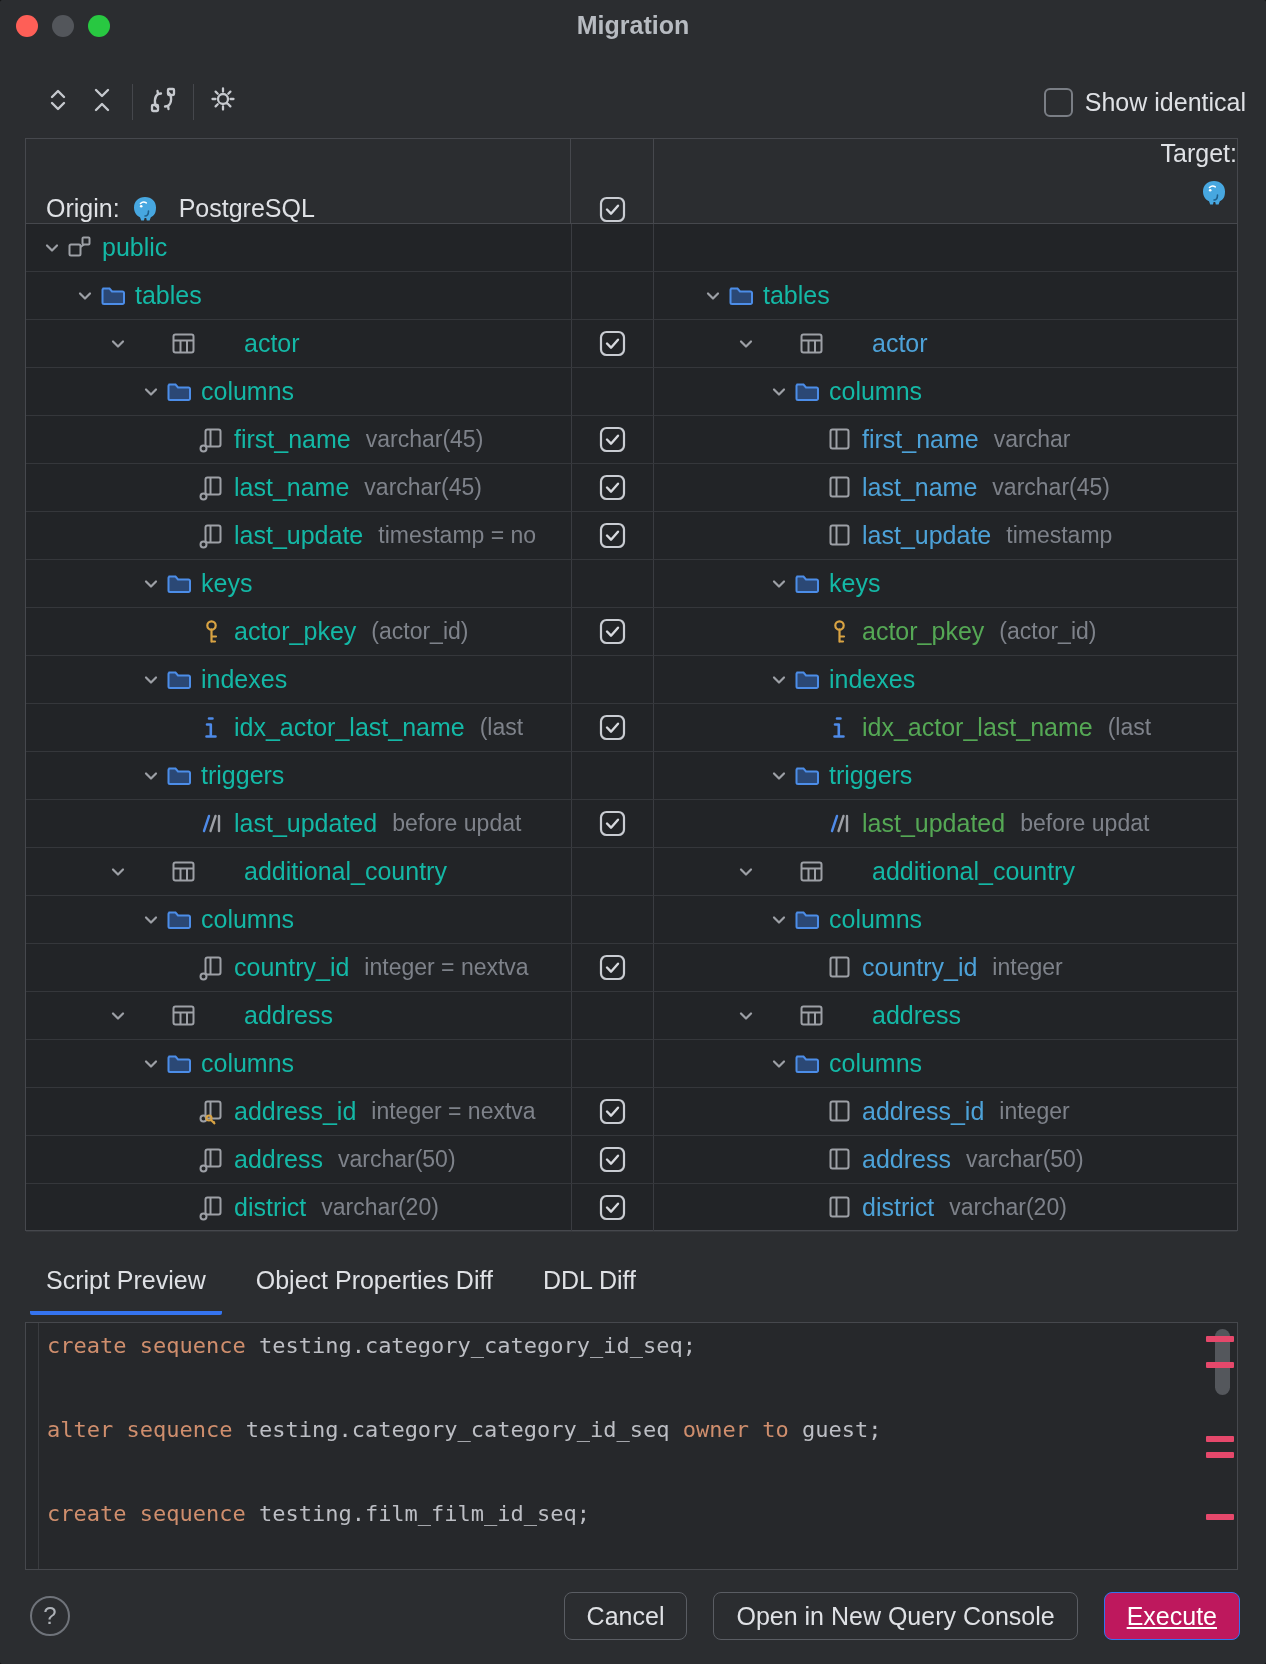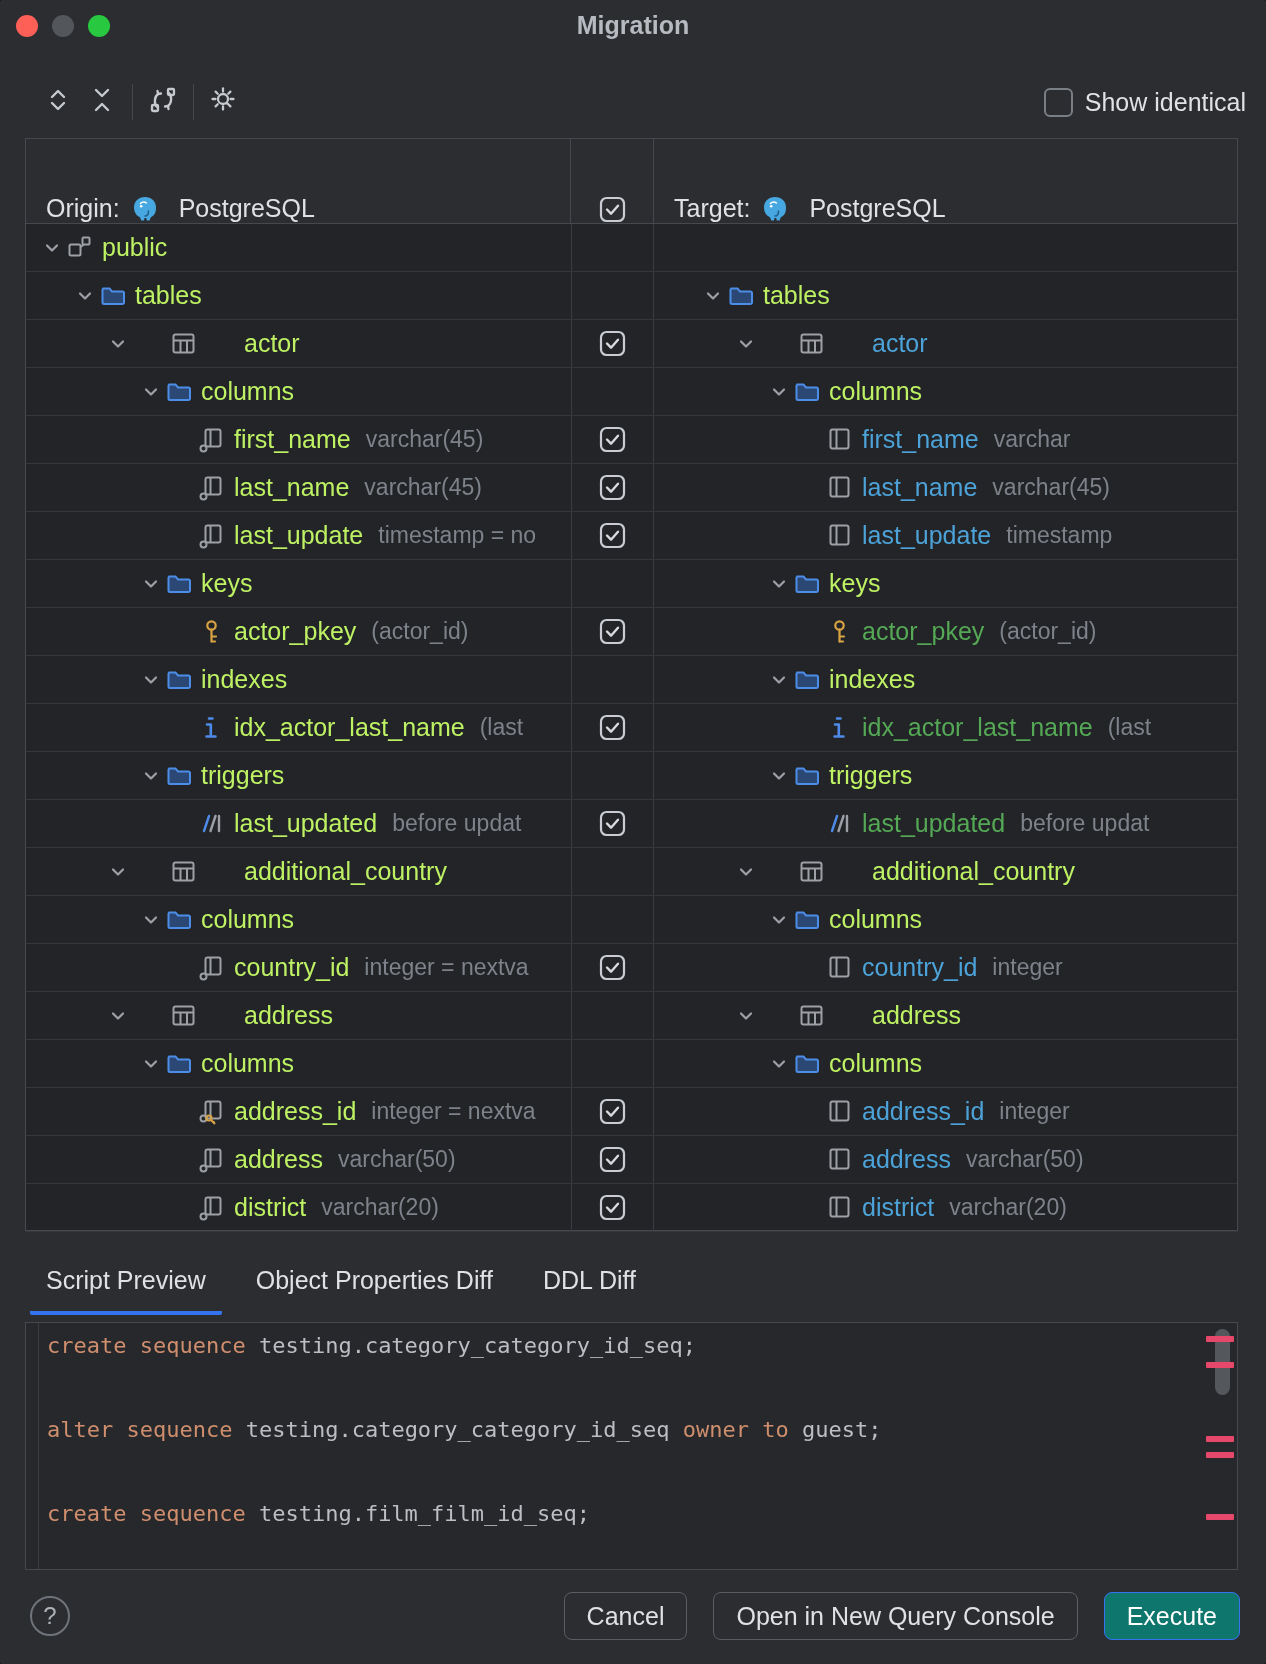--- a/index.html
+++ b/index.html
@@ -22,28 +22,28 @@
   .spacer{flex:1;}
   .showident{display:flex;align-items:center;gap:12px;color:#DFE1E5;font-size:25px;}
   .cb-empty{width:25px;height:25px;border:2px solid #7A7E85;border-radius:6px;}
 
   
   .difftable{position:absolute;top:138px;left:25px;width:1213px;height:1093px;border:1px solid #46484D;background:#222427;box-sizing:border-box;}
   .dhead{display:grid;grid-template-columns:545px 83px 1fr;height:84px;background:#2B2D30;border-bottom:1px solid #46484D;}
   .dhead .hcell{display:flex;align-items:flex-end;color:#DFE1E5;font-size:25px;gap:11px;overflow:hidden;}
   .dhead .hcell.h1{padding-left:20px;border-right:1px solid #46484D;}
   .dhead .hcell.h2{justify-content:center;border-right:1px solid #46484D;}
-  .dhead .hcell.h3{padding-left:20px;}
+  .dhead .hcell.h3{padding-left:20px;flex-direction:column;}
   .dbody{position:relative;}
   .trow{display:grid;grid-template-columns:545px 83px 1fr;height:48px;border-bottom:1px solid #35373B;box-sizing:border-box;}
   .cell{display:flex;align-items:center;overflow:hidden;white-space:nowrap;}
   .cell.mid{justify-content:center;border-left:1px solid #3A3C41;border-right:1px solid #3A3C41;}
   .chev{width:26px;height:26px;flex:0 0 26px;display:flex;align-items:center;justify-content:center;}
   .ticon{width:28px;height:28px;flex:0 0 28px;display:flex;align-items:center;justify-content:center;margin-right:9px;}
-  .nm{font-size:25px;color:#bef264;}
+  .nm{font-size:25px;color:#14b8a6;}
   .nm.c-blue{color:#4DA2D8;}
   .nm.c-green{color:#55A855;}
   .tp{font-size:23px;color:#7E828A;margin-left:15px;}
   .lv0{padding-left:13px;} .lv1{padding-left:46px;} .lv2{padding-left:79px;gap:38px;}
   .lv3{padding-left:112px;} .lv4{padding-left:145px;}
   .cbx{width:27px;height:27px;}
 
   
   .tabs{position:absolute;top:1252px;left:30px;display:flex;gap:18px;}
   .tab{padding:14px 16px 16px 16px;font-size:25px;color:#DFE1E5;border-bottom:4px solid transparent;border-radius:2px;}
@@ -58,21 +58,21 @@
   .vthumb{position:absolute;right:7px;top:6px;width:15px;height:66px;border-radius:8px;background:#54575C;}
   .mark{position:absolute;right:3px;width:28px;height:6px;border-radius:1px;background:#E5486B;}
 
   
   .footer{position:absolute;left:30px;right:26px;top:1588px;height:56px;display:flex;align-items:center;}
   .helpbtn{width:40px;height:40px;border:2px solid #6F737A;border-radius:50%;color:#AEB2B8;
            font-size:24px;display:flex;align-items:center;justify-content:center;box-sizing:border-box;}
   .btns{display:flex;gap:26px;}
   .btn{height:48px;padding:0 22px;border-radius:8px;border:1px solid #5A5D63;color:#DFE1E5;
        font-size:25px;display:flex;align-items:center;justify-content:center;box-sizing:border-box;background:transparent;}
-  .btn.primary{background:#0f766e;border-color:#3574F0;color:#FFFFFF;}
+  .btn.primary{background:#be185d;border-color:#3574F0;color:#FFFFFF;text-decoration:underline;}
 </style>
 </head>
 <body>
 
 <div class="window">
 
   <div class="titlebar">
     <div class="lights">
       <div class="light red"></div>
       <div class="light mid"></div>

